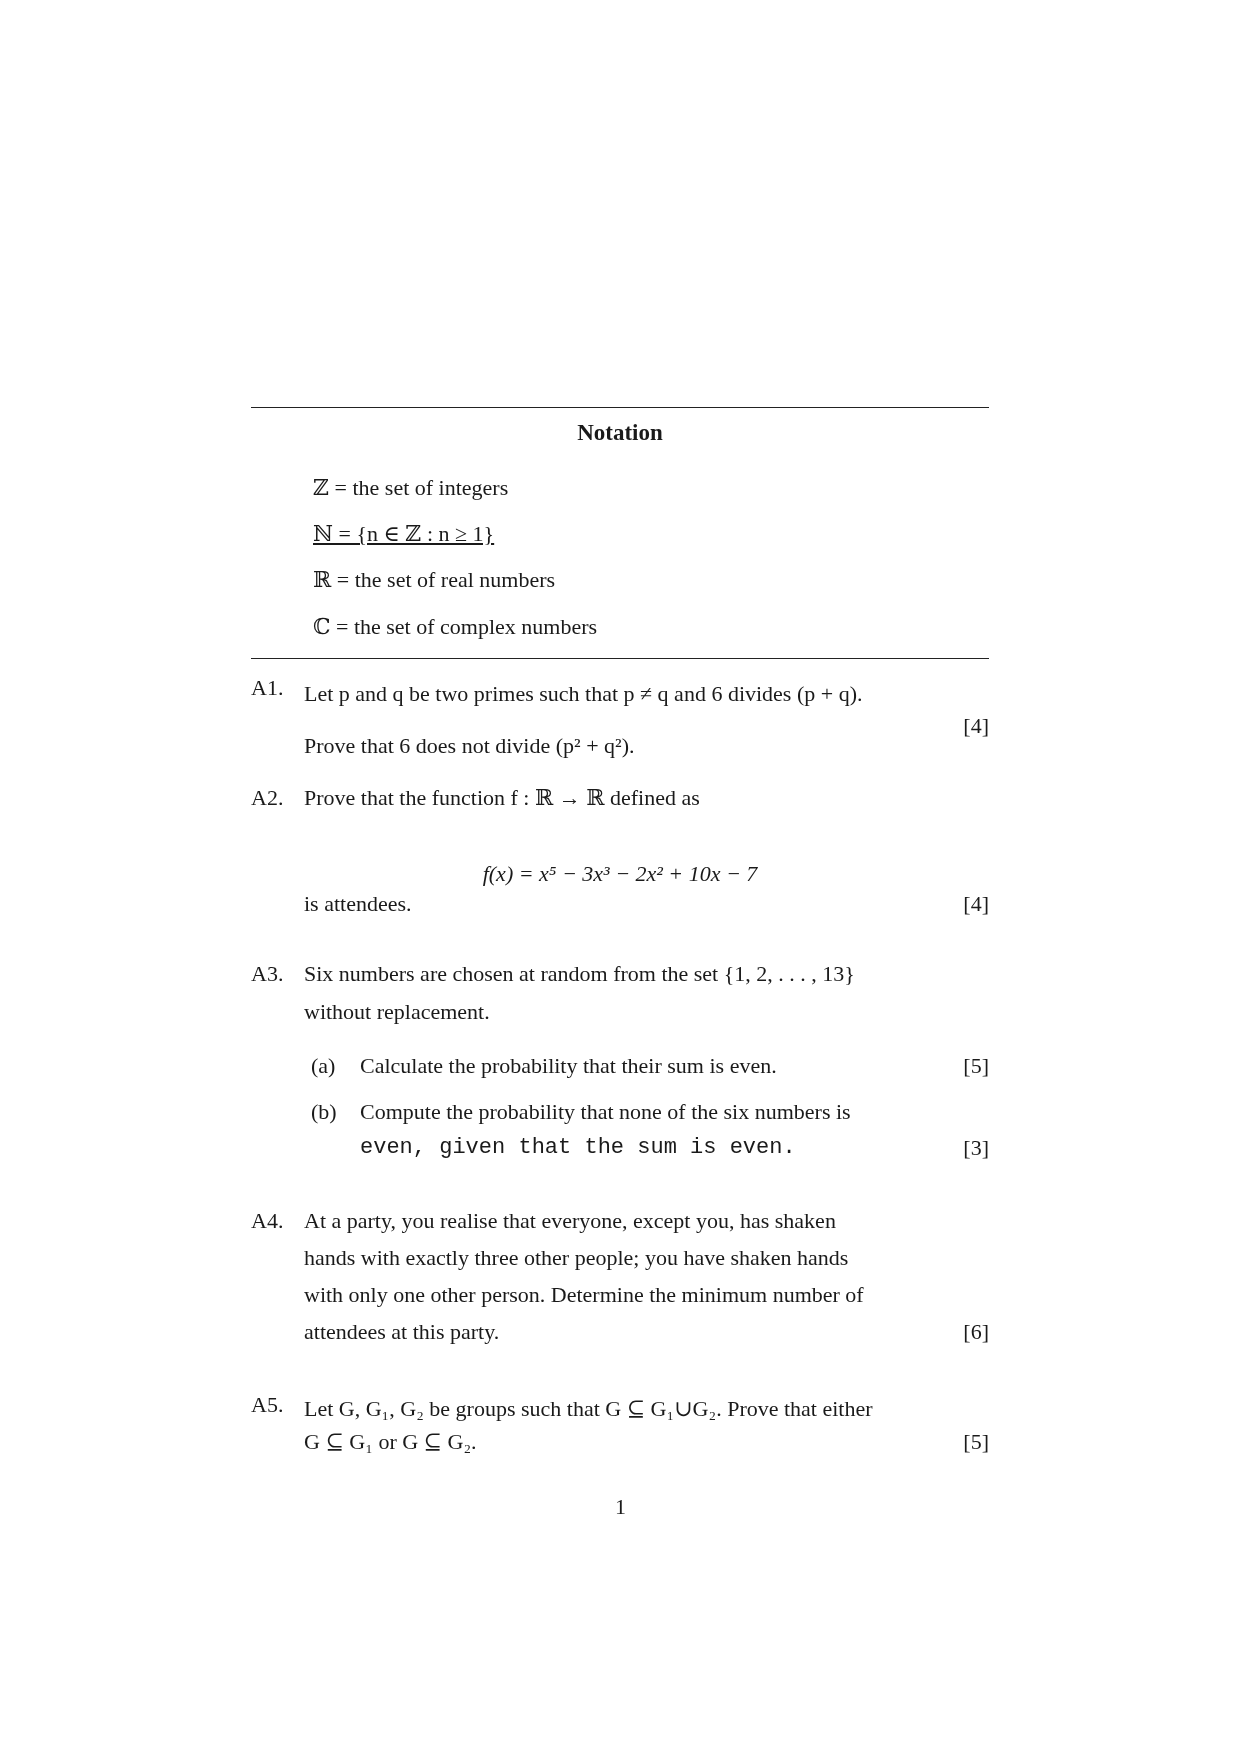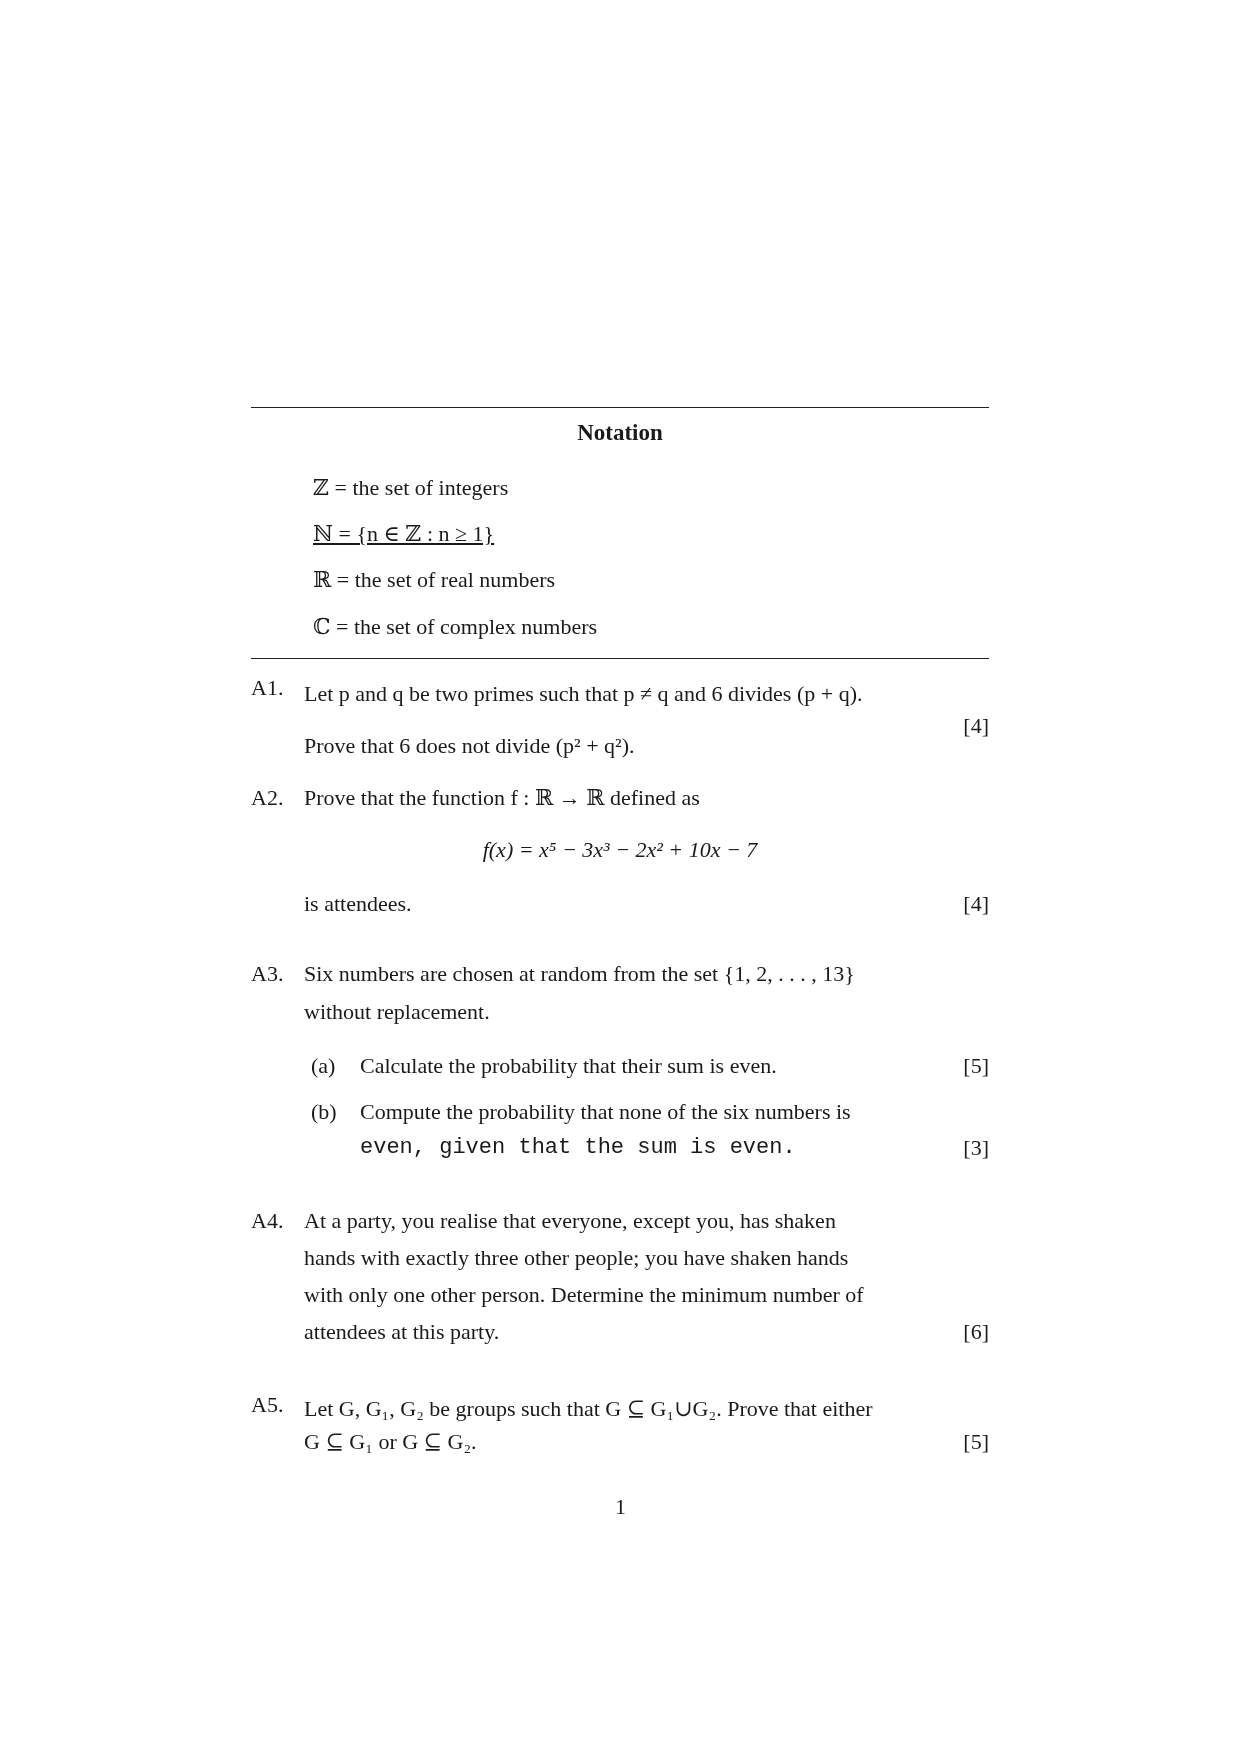--- a/index.html
+++ b/index.html
@@ -10,21 +10,21 @@
     }
     .rule { position: absolute; left: 251px; width: 738px; height: 0; border-top: 1.5px solid #222; }
     .rule-top { top: 407px; }
     .rule-bottom { top: 658px; }
     .notation-title { position: absolute; top: 420px; left: 251px; width: 738px; text-align: center; font-weight: bold; font-size: 23px; }
     .notation-line { position: absolute; left: 313px; font-size: 22px; white-space: nowrap; }
     .q { position: absolute; left: 251px; width: 738px; }
     .qnum { position: absolute; left: 0; top: 0; }
     .qline { position: absolute; left: 53px; right: 0; white-space: nowrap; }
     .marks { position: absolute; right: 0; }
-    .centered { position: absolute; left: 0; right: 0; text-align: center; }
+    .centered { position: absolute; left: 0; right: 0; text-align: center; margin-top: 24px; }
     .sub { position: absolute; left: 60px; right: 0; }
     .sublabel { position: absolute; left: 0; }
     .subline { position: absolute; left: 49px; right: 0; white-space: nowrap; }
     .page-num { position: absolute; top: 1494px; left: 0; width: 1241px; text-align: center; font-size: 22px; }
   </style>
 </head>
 <body>
 
 <div class="rule rule-top"></div>
 <div class="notation-title">Notation</div>

